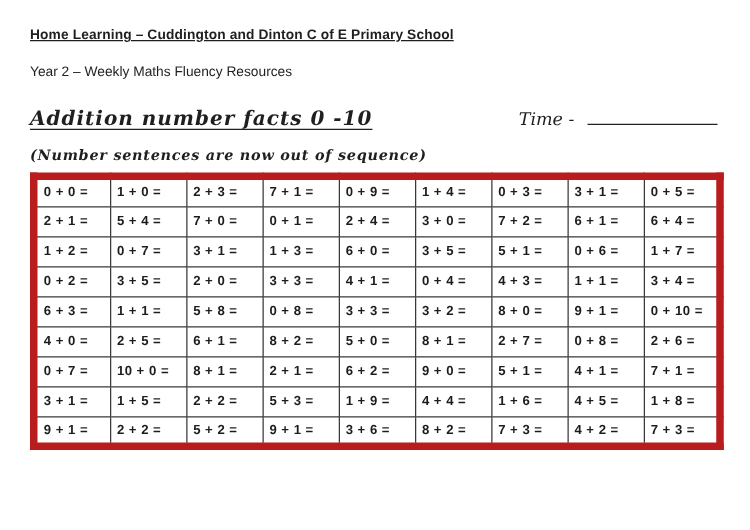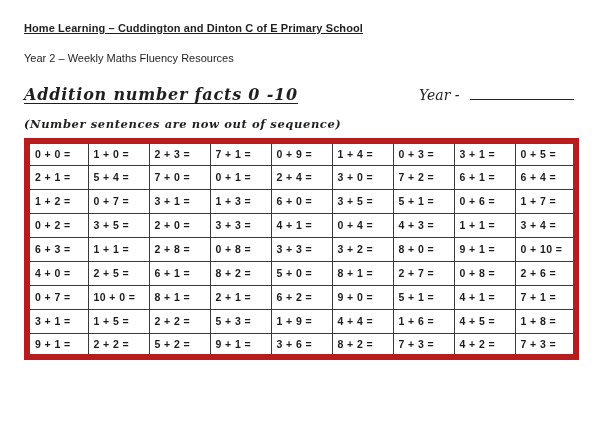--- a/index.html
+++ b/index.html
@@ -90,21 +90,21 @@
 <div class="page">
 
   <div class="doc-header">
     <div class="line1">Home Learning – Cuddington and Dinton C of E Primary School</div>
     <div class="line2">Year 2 – Weekly Maths Fluency Resources</div>
   </div>
 
   <div class="title-row">
     <span class="ws-title">Addition number facts 0 -10</span>
     <span class="time-group">
-      <span>Year -</span>
+      <span>Time -</span>
       <span class="time-blank"></span>
     </span>
   </div>
 
   <div class="ws-note">(Number sentences are now out of sequence)</div>
 
   <table class="facts-table">
     <tbody id="facts-body">
         <tr>
           <td>0 + 0 =</td>
@@ -146,21 +146,21 @@
           <td>3 + 3 =</td>
           <td>4 + 1 =</td>
           <td>0 + 4 =</td>
           <td>4 + 3 =</td>
           <td>1 + 1 =</td>
           <td>3 + 4 =</td>
         </tr>
         <tr>
           <td>6 + 3 =</td>
           <td>1 + 1 =</td>
-          <td>2 + 8 =</td>
+          <td>5 + 8 =</td>
           <td>0 + 8 =</td>
           <td>3 + 3 =</td>
           <td>3 + 2 =</td>
           <td>8 + 0 =</td>
           <td>9 + 1 =</td>
           <td>0 + 10 =</td>
         </tr>
         <tr>
           <td>4 + 0 =</td>
           <td>2 + 5 =</td>

